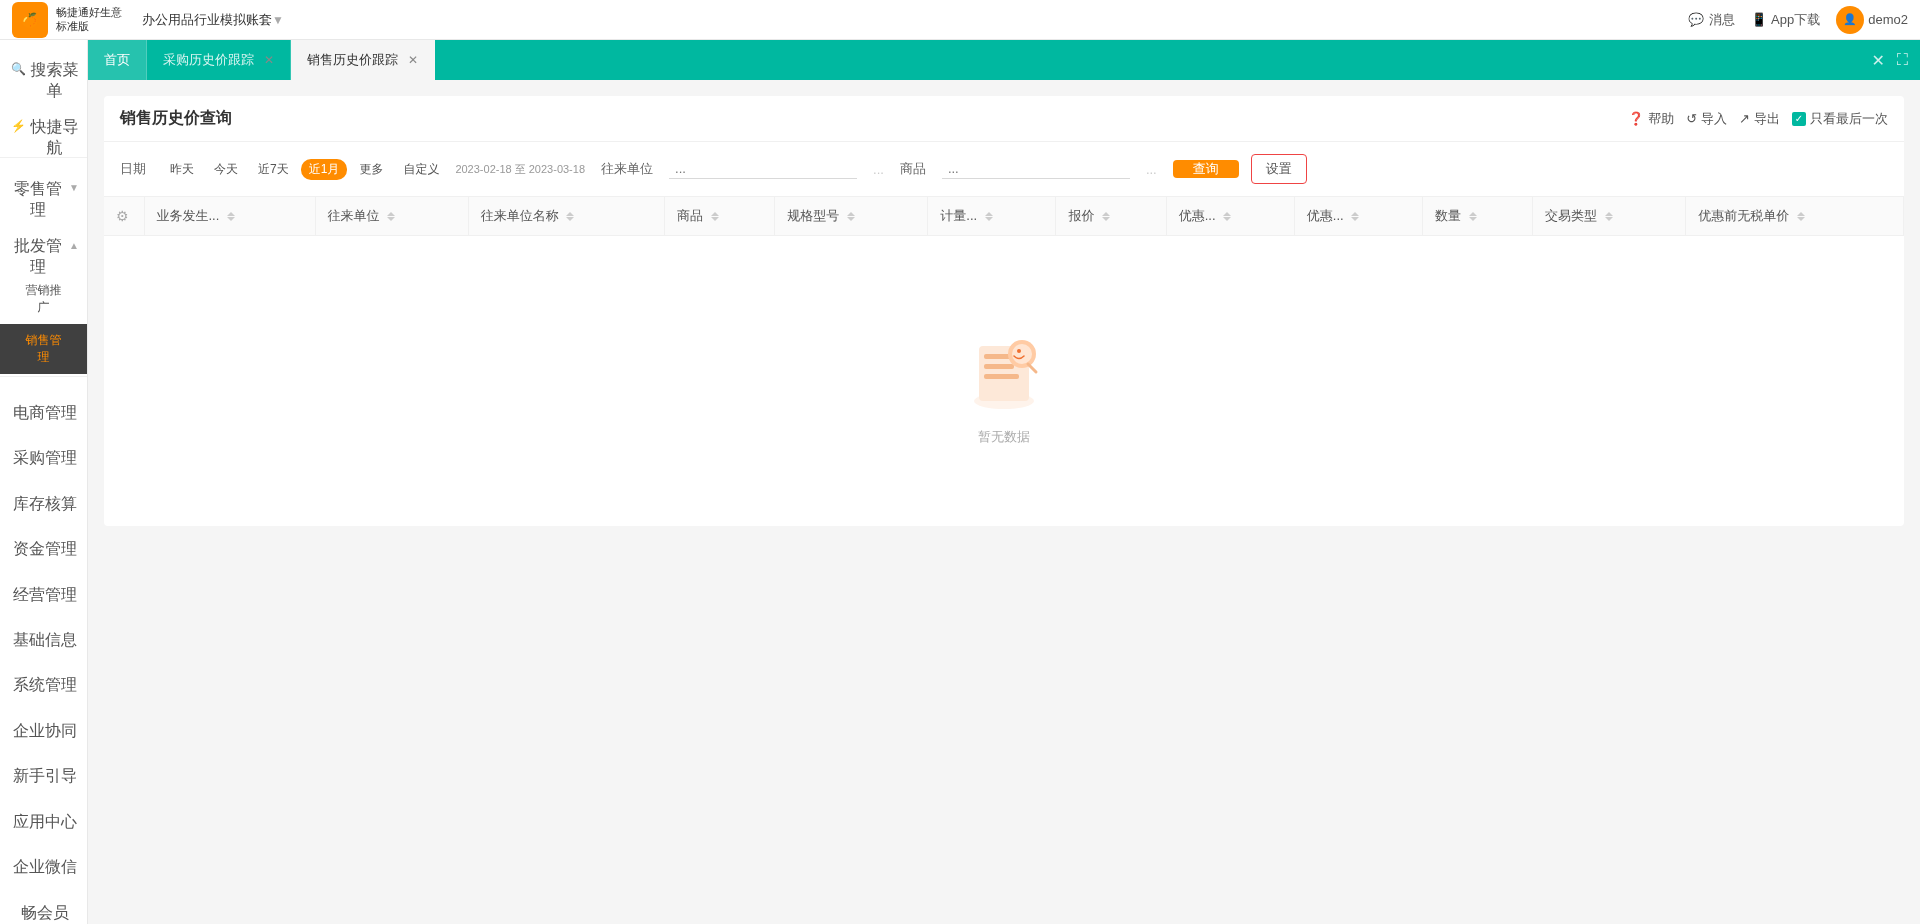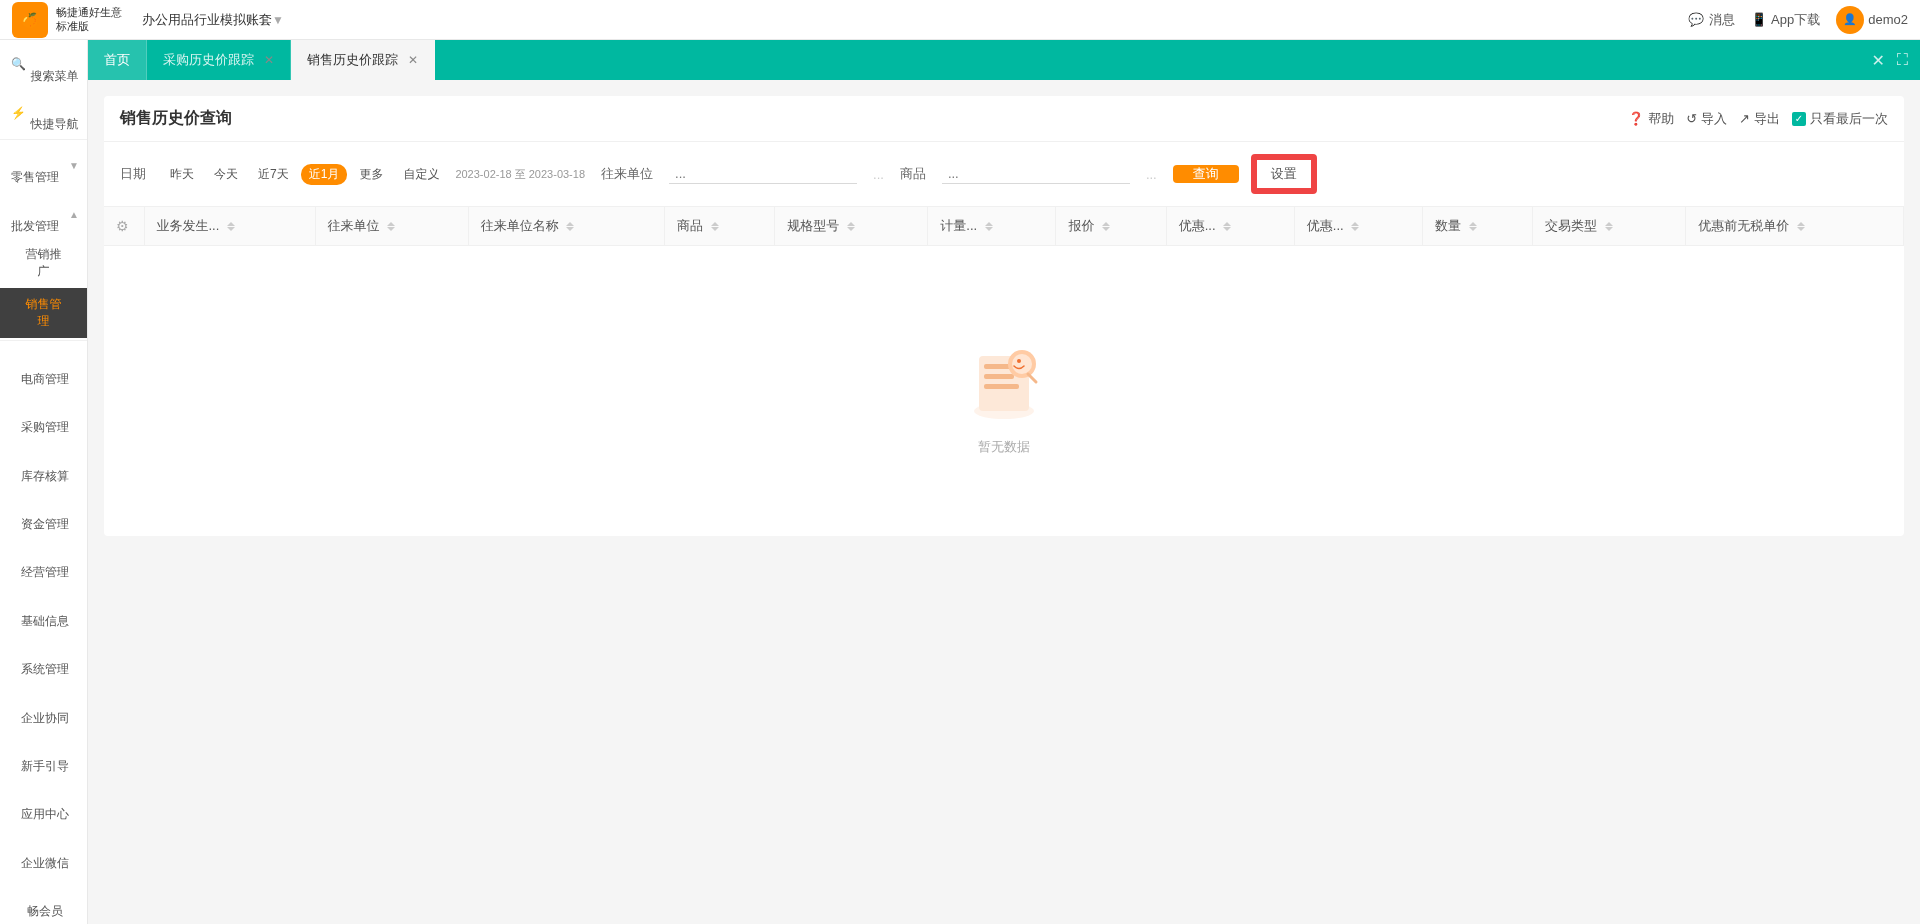--- a/index.html
+++ b/index.html
@@ -78,21 +78,21 @@
     
     .sidebar {
       width: 88px;
       background: #fff;
       border-right: 1px solid #e8e8e8;
       display: flex;
       flex-direction: column;
       overflow-y: auto;
     }
     .sidebar-label {
-      font-size: 12px;
+      font-size: 16px;
       margin-top: 24px;
     }
     .sidebar-arrow {
       font-size: 10px;
       color: #aaa;
     }
     .sidebar-section {
       display: flex;
       flex-direction: row;
       align-items: center;
@@ -305,21 +305,21 @@
       color: white;
       border: none;
       padding: 0 20px;
       border-radius: 4px;
       cursor: pointer;
       font-size: 13px;
     }
     .settings-btn {
       background: white;
       color: #555;
-      border: 6px solid #ef4444;
+      border: 1px solid #ef4444;
       padding: 5px 14px;
       border-radius: 4px;
       cursor: pointer;
       font-size: 13px;
       margin-left: 4px;
     }
 
     
     .table-container {
       overflow-x: auto;

